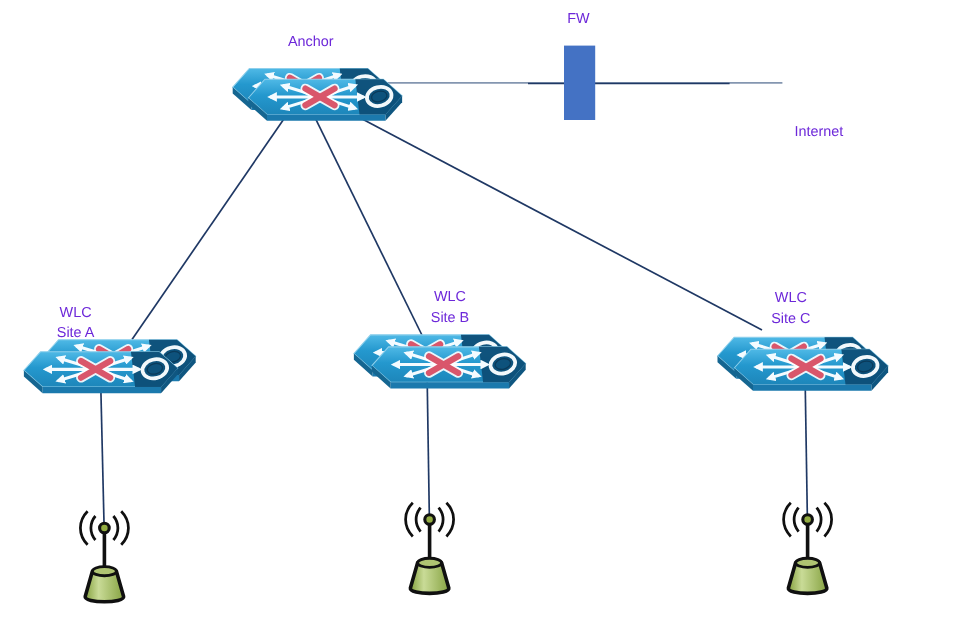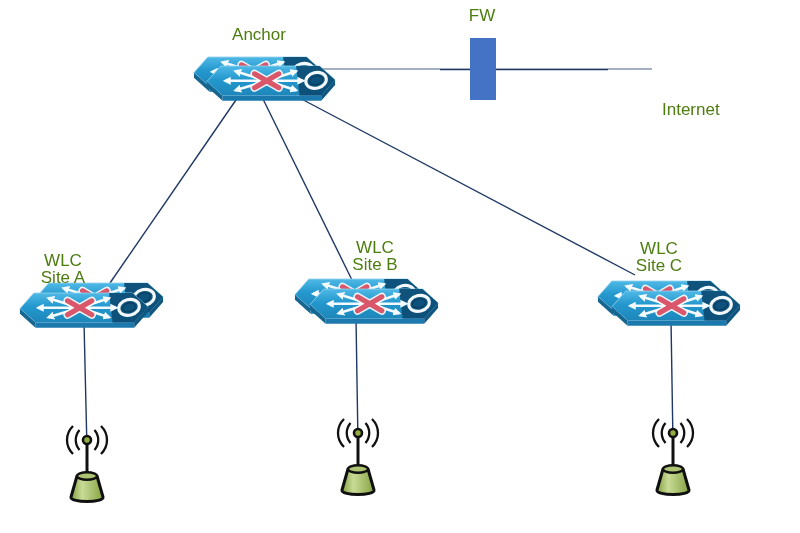--- a/index.html
+++ b/index.html
@@ -6,23 +6,23 @@
   .canvas{
     position:relative;
     width:800px;height:533px;
     background:#ffffff;
     font-family:"Liberation Sans", sans-serif;
     overflow:hidden;
   }
   .layer{position:absolute;left:0;top:0;}
   .lbl{
     position:absolute;
-    font-size:17px;
+    font-size:12px;
     line-height:17px;
-    color:#4d7c0f;
+    color:#6d28d9;
     text-align:center;
     white-space:nowrap;
   }
   .lbl.left{text-align:left;}
   .edge{stroke:#1F3864;stroke-width:1.4;fill:none;}
   .edge-light{stroke:#8496B0;stroke-width:1.4;fill:none;}
 </style>
 </head>
 <body>
 

